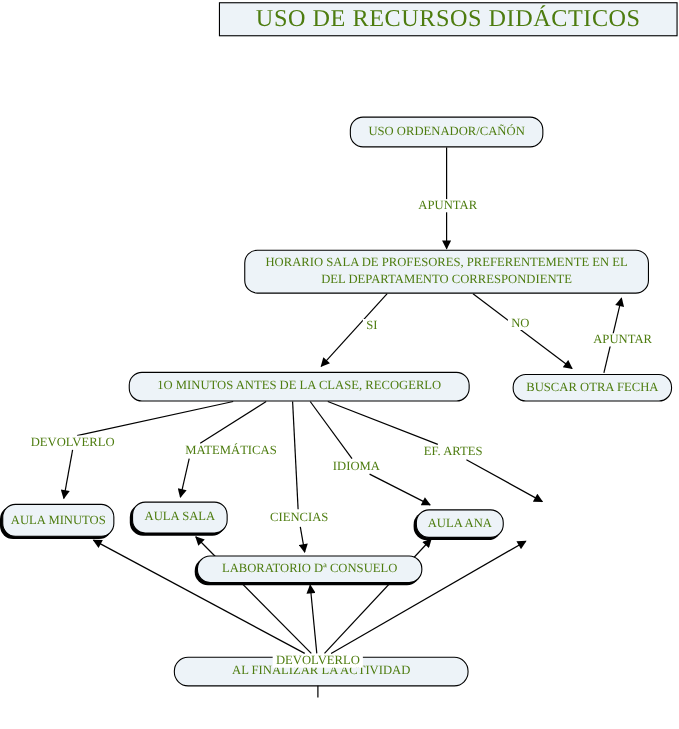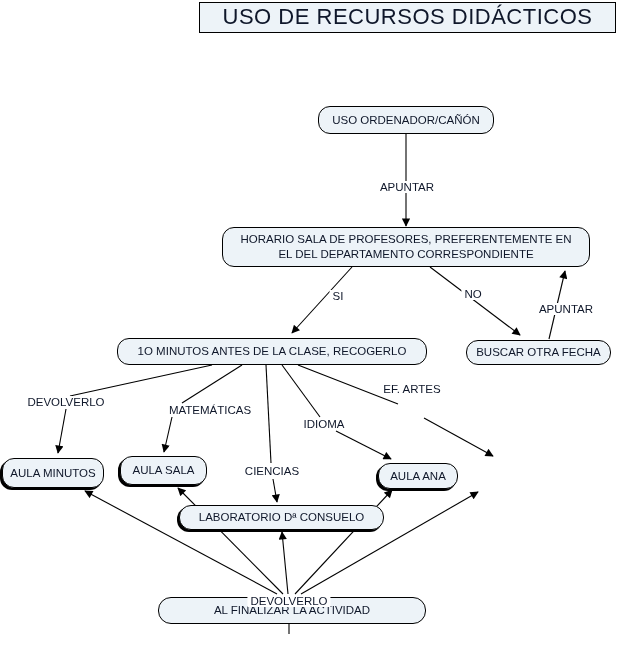--- a/index.html
+++ b/index.html
@@ -1,22 +1,22 @@
 <!DOCTYPE html>
 <html><head>
 <meta charset="utf-8">
 <style>
   html, body { margin: 0; padding: 0; background: #ffffff; }
   #canvas {
     position: relative;
     width: 617px;
     height: 663px;
     background: #ffffff;
-    font-family: Liberation Sans, sans-serif;
-    color: #0f172a;
+    font-family: Liberation Serif, serif;
+    color: #4d7c0f;
     overflow: hidden;
   }
   #edges {
     position: absolute;
     left: 0; top: 0;
     width: 617px; height: 663px;
   }
   #edges line { stroke: #000000; stroke-width: 1.1; }
   .node {
     position: absolute;
@@ -133,16 +133,16 @@
   </div>
 
   <div class="edge-label" style="left:407px; top:187px;">APUNTAR</div>
   <div class="edge-label" style="left:338px; top:296px;">SI</div>
   <div class="edge-label" style="left:473px; top:294px;">NO</div>
   <div class="edge-label" style="left:566px; top:309px;">APUNTAR</div>
   <div class="edge-label" style="left:66px; top:402px;">DEVOLVERLO</div>
   <div class="edge-label" style="left:176px; top:410px;margin-left:34px;">MATEMÁTICAS</div>
   <div class="edge-label" style="left:272px; top:471px;">CIENCIAS</div>
   <div class="edge-label" style="left:324px; top:424px;">IDIOMA</div>
-  <div class="edge-label" style="left:412px; top:389px;text-align:right;">EF. ARTES</div>
+  <div class="edge-label" style="left:412px; top:411px;text-align:right;">EF. ARTES</div>
   <div class="edge-label" style="left:289px; top:601px;">DEVOLVERLO</div>
 
 </div>
 
 </body></html>

